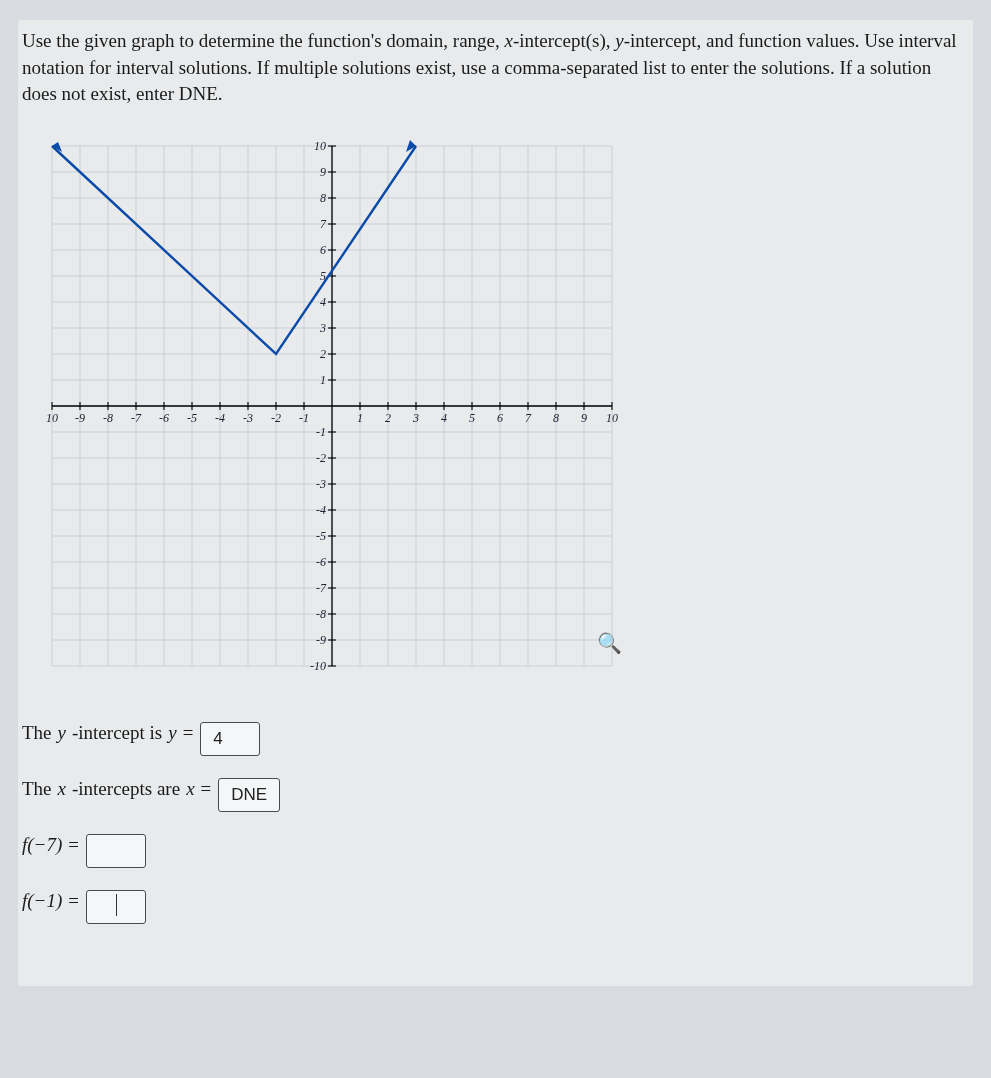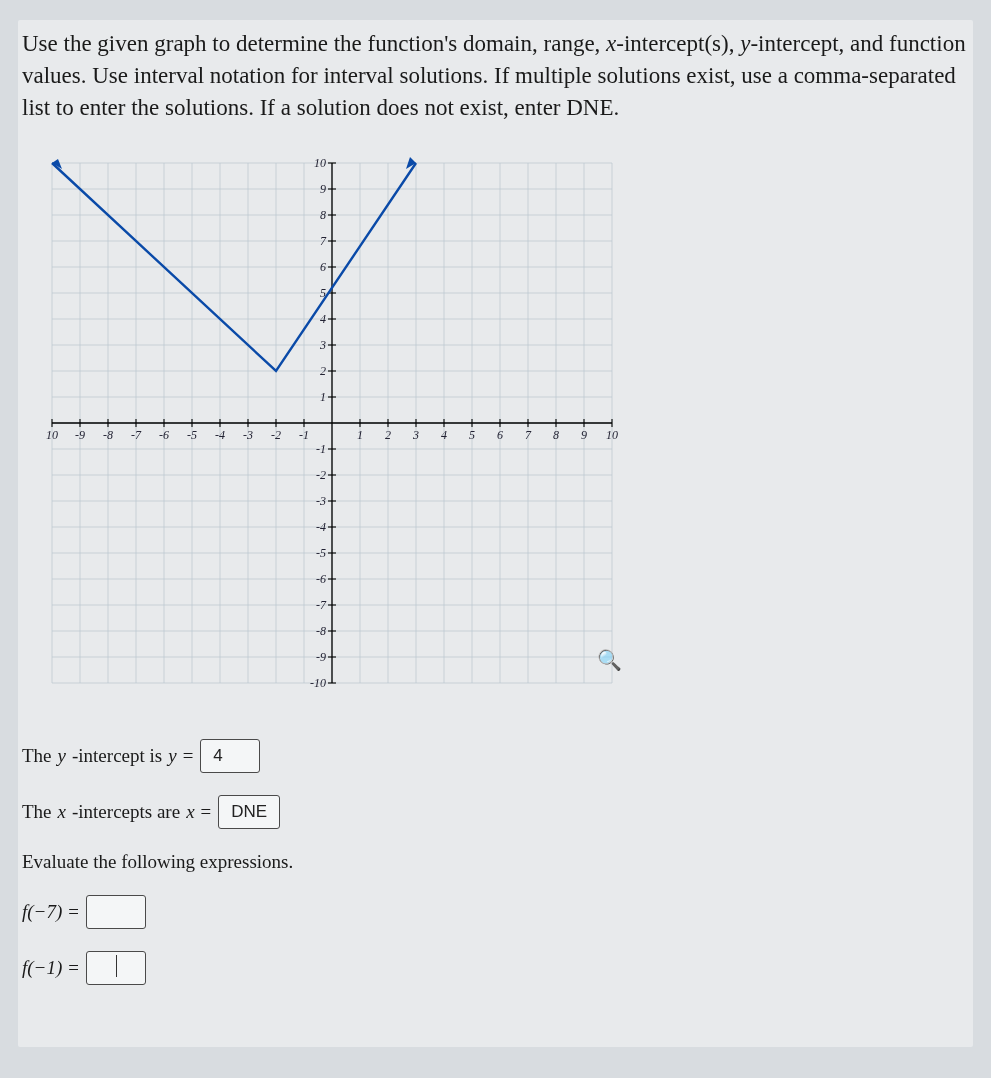--- a/index.html
+++ b/index.html
@@ -10,33 +10,33 @@
     background: #d8dce0;
     color: #1a1a1a;
     width: 991px;
   }
   .content {
     background: #e8eaec;
     padding: 8px 4px 40px 4px;
     border-radius: 2px;
   }
   .prompt {
-    font-size: 23px;
+    font-size: 19px;
     line-height: 1.4;
     margin-bottom: 18px;
   }
   .prompt .it { font-style: italic; }
   .graph-wrap {
     margin: 8px 0 26px 0;
   }
   .answer-line {
     font-size: 19px;
     margin: 22px 0;
     display: flex;
-    align-items: center;
+    align-items: flex-start;
     gap: 6px;
   }
   .answer-line .it { font-style: italic; }
   .input-box {
     display: inline-block;
     border: 1px solid #4a4a4a;
     background: #f4f6f7;
     padding: 6px 12px;
     min-width: 60px;
     min-height: 34px;
@@ -218,23 +218,20 @@
   <div class="answer-line">
     <span>The </span>
     <span class="it">x</span>
     <span>-intercepts are </span>
     <span class="it">x =</span>
     <span class="input-box">DNE</span>
   </div>
 
 
 
-  <div class="answer-line">
-    <span>Evaluate the following expressions.</span>
-  </div>
 
   <div class="answer-line">
     <span class="it">f(−7) =</span>
     <span class="input-box"></span>
   </div>
 
   <div class="answer-line">
     <span class="it">f(−1) =</span>
     <span class="input-box" style="position:relative;">
         <span style="position:absolute;left:50%;top:3px;border-left:1px solid #333;height:22px;"></span>

